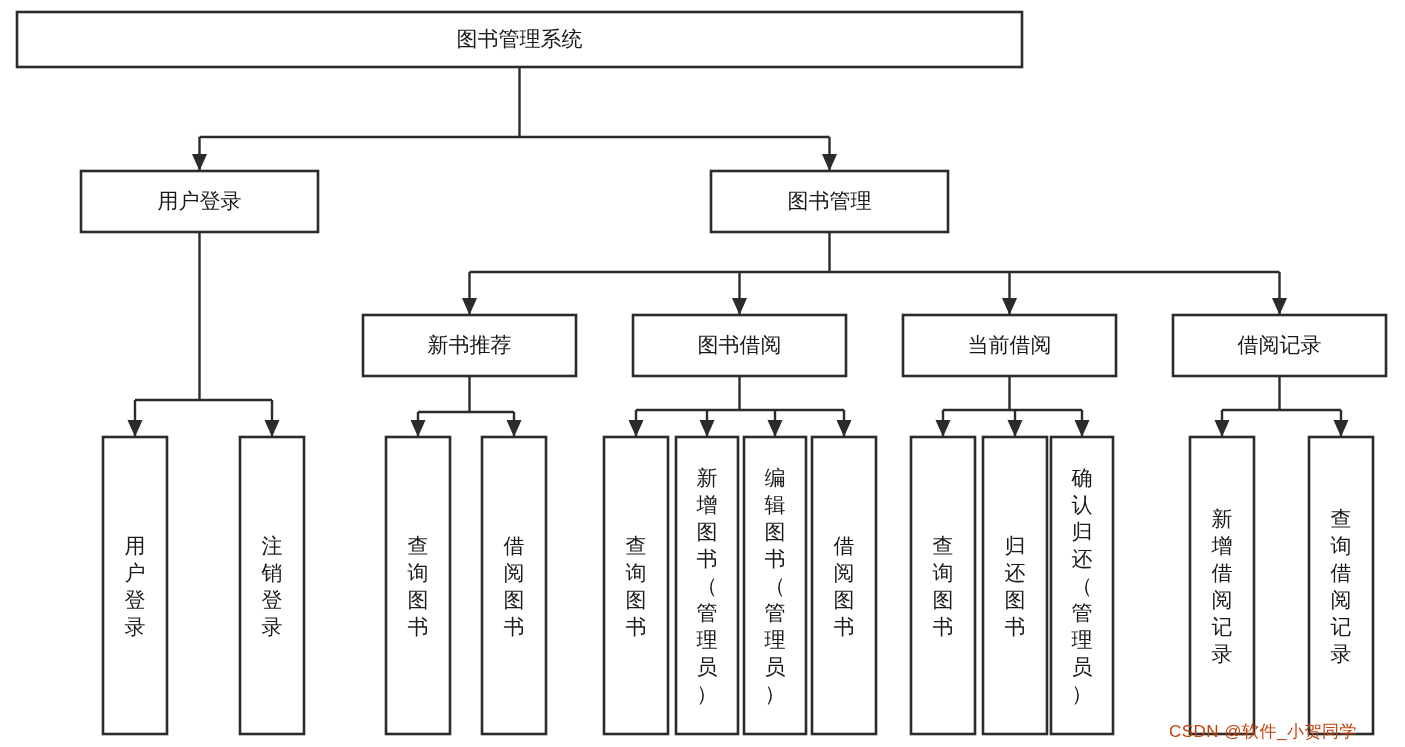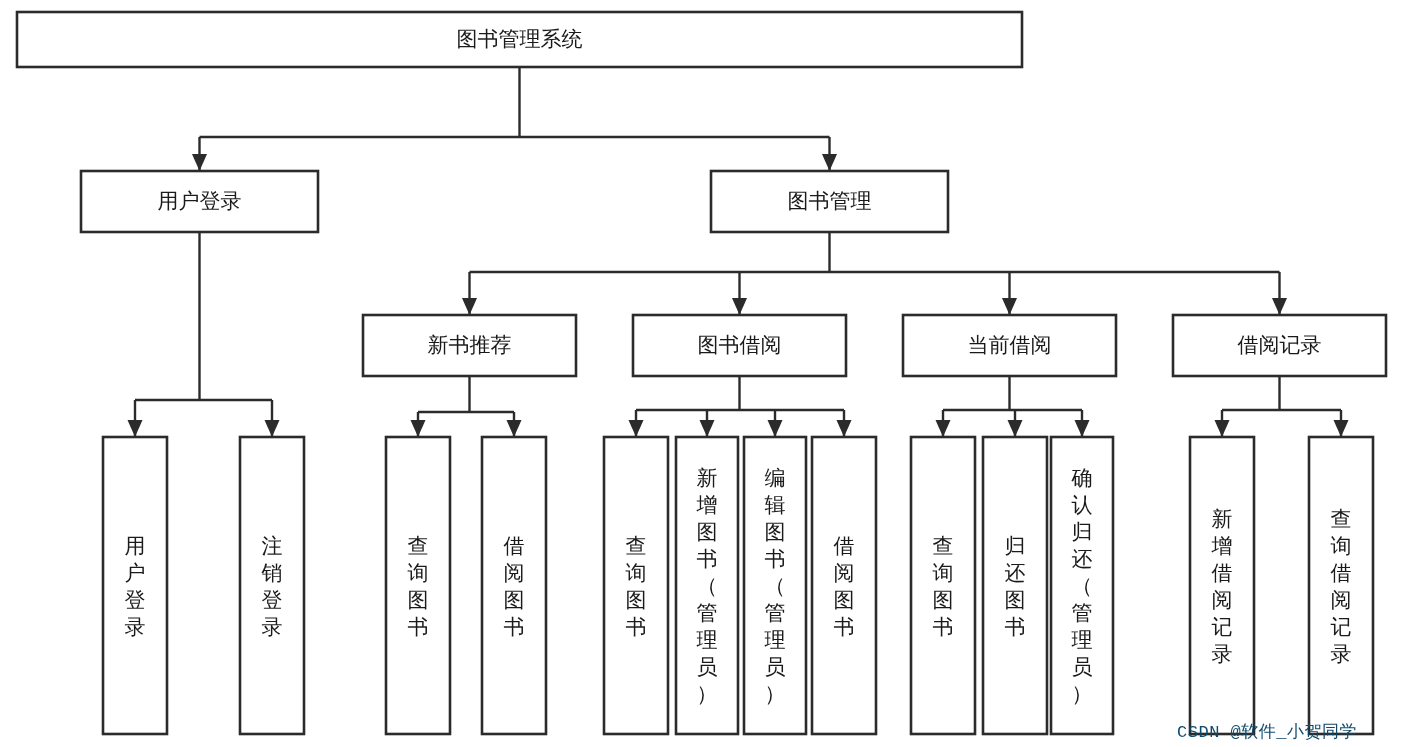--- a/index.html
+++ b/index.html
@@ -53,23 +53,23 @@
     fill: none;
   }
   .arrow-head {
     fill: #2b2b2b;
     stroke: none;
   }
   .watermark {
     position: absolute;
     right: 8px;
     bottom: 4px;
-    font-family: Liberation Mono, monospace;
+    font-family: Liberation Sans, sans-serif;
     font-size: 17px;
-    color: #0c4a6e;
+    color: #c2410c;
     letter-spacing: 0.5px;
     white-space: nowrap;
     user-select: none;
   }
 </style>
 </head>
 <body>
 
 <div id="diagram-root">
   <svg class="diagram-canvas" viewBox="0 0 1405 747" xmlns="http://www.w3.org/2000/svg">

